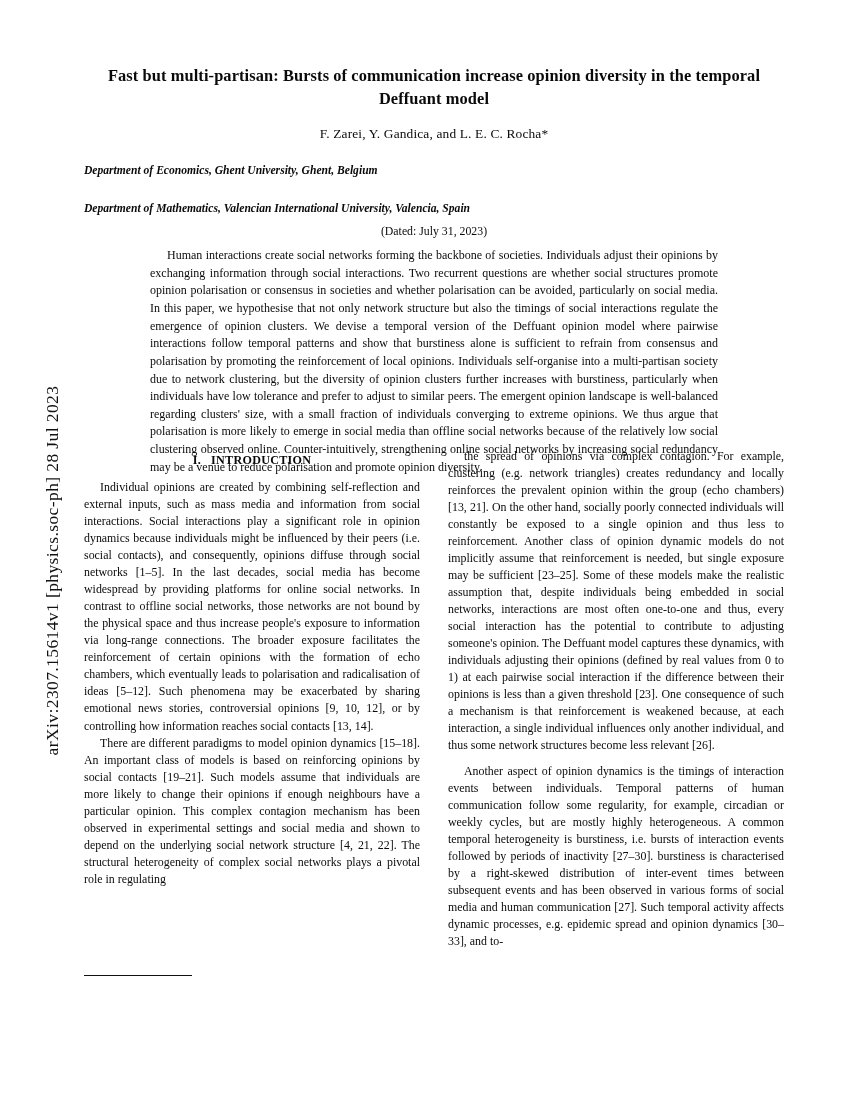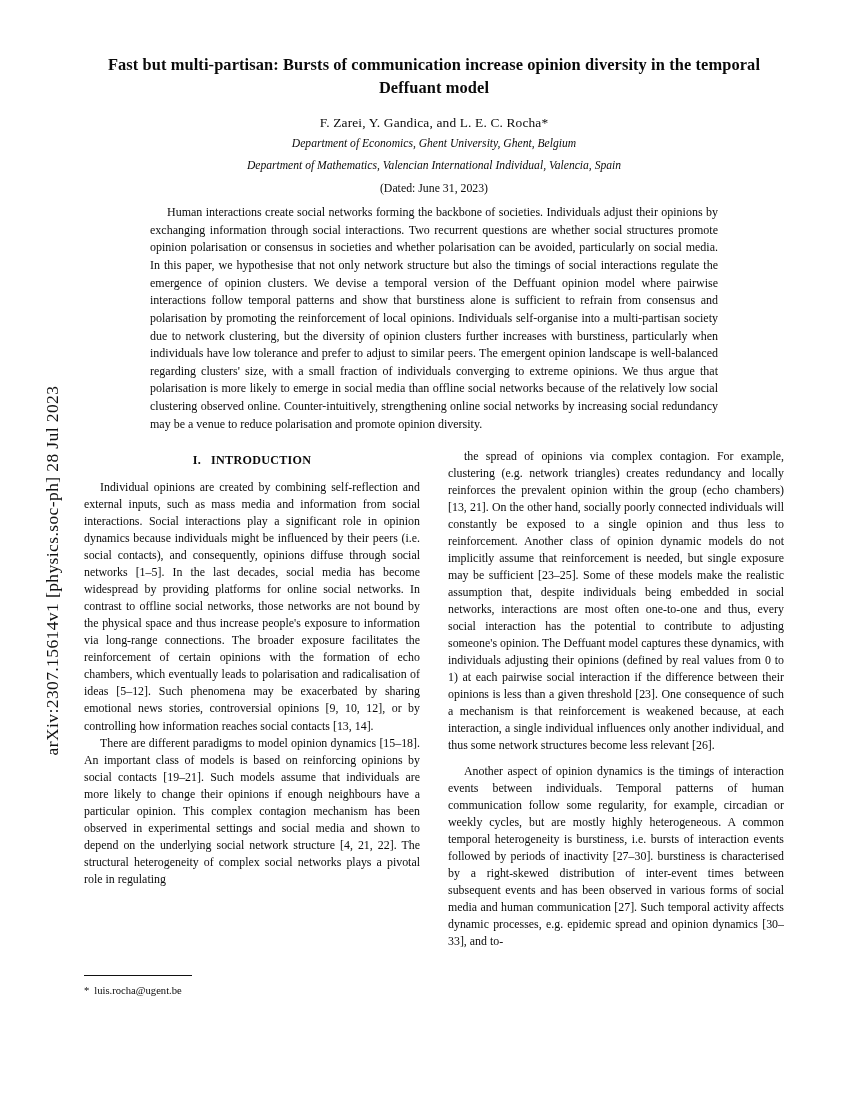--- a/index.html
+++ b/index.html
@@ -35,46 +35,46 @@
     font-size: 17.5px;
     letter-spacing: 0.4px;
     color: #111;
     text-align: center;
     white-space: nowrap;
   }
 
   .content {
     position: absolute;
     left: 84px;
-    top: 54px;
+    top: 65px;
     width: 700px;
   }
 
   .title {
     font-size: 16.4px;
     font-weight: bold;
     text-align: center;
     line-height: 1.38;
     margin: 0 22px;
     letter-spacing: 0.1px;
   }
 
   .authors {
     text-align: center;
     font-size: 13.4px;
     margin-top: 16px;
     letter-spacing: 0.15px;
   }
 
   .affil {
-    text-align: center;
     font-size: 11.6px;
     font-style: italic;
     line-height: 1.46;
-    margin-top: 5px;
+    margin-top: 21px;
+    font-weight: bold;
   }
 
   .date {
     text-align: center;
     font-size: 11.8px;
     margin-top: 6px;
   }
 
   .abstract {
     margin: 8px 66px 0 66px;
@@ -151,39 +151,36 @@
 <body>
 
 <div class="page">
 
   <div class="arxiv-stamp">arXiv:2307.15614v1  [physics.soc-ph]  28 Jul 2023</div>
 
   <div class="content">
     <div class="title">Fast but multi-partisan: Bursts of communication increase opinion diversity in the temporal Deffuant model</div>
     <div class="authors">F. Zarei, Y. Gandica, and L. E. C. Rocha*</div>
     <div class="affil">Department of Economics, Ghent University, Ghent, Belgium</div>
-    <div class="affil">Department of Mathematics, Valencian International Individual, Valencia, Spain</div>
-    <div class="date">(Dated: June 31, 2023)</div>
+    <div class="affil">Department of Mathematics, Valencian International University, Valencia, Spain</div>
+    <div class="date">(Dated: July 31, 2023)</div>
     <div class="abstract">Human interactions create social networks forming the backbone of societies. Individuals adjust their opinions by exchanging information through social interactions. Two recurrent questions are whether social structures promote opinion polarisation or consensus in societies and whether polarisation can be avoided, particularly on social media. In this paper, we hypothesise that not only network structure but also the timings of social interactions regulate the emergence of opinion clusters. We devise a temporal version of the Deffuant opinion model where pairwise interactions follow temporal patterns and show that burstiness alone is sufficient to refrain from consensus and polarisation by promoting the reinforcement of local opinions. Individuals self-organise into a multi-partisan society due to network clustering, but the diversity of opinion clusters further increases with burstiness, particularly when individuals have low tolerance and prefer to adjust to similar peers. The emergent opinion landscape is well-balanced regarding clusters' size, with a small fraction of individuals converging to extreme opinions. We thus argue that polarisation is more likely to emerge in social media than offline social networks because of the relatively low social clustering observed online. Counter-intuitively, strengthening online social networks by increasing social redundancy may be a venue to reduce polarisation and promote opinion diversity.</div>
   </div>
 
   <div class="columns">
     <div class="col">
       <div class="sec-head">
         <span class="num">I.</span><span>INTRODUCTION</span>
       </div>
       <p class="first">Individual opinions are created by combining self-reflection and external inputs, such as mass media and information from social interactions. Social interactions play a significant role in opinion dynamics because individuals might be influenced by their peers (i.e. social contacts), and consequently, opinions diffuse through social networks [1–5]. In the last decades, social media has become widespread by providing platforms for online social networks. In contrast to offline social networks, those networks are not bound by the physical space and thus increase people's exposure to information via long-range connections. The broader exposure facilitates the reinforcement of certain opinions with the formation of echo chambers, which eventually leads to polarisation and radicalisation of ideas [5–12]. Such phenomena may be exacerbated by sharing emotional news stories, controversial opinions [9, 10, 12], or by controlling how information reaches social contacts [13, 14].</p>
       <p>There are different paradigms to model opinion dynamics [15–18]. An important class of models is based on reinforcing opinions by social contacts [19–21]. Such models assume that individuals are more likely to change their opinions if enough neighbours have a particular opinion. This complex contagion mechanism has been observed in experimental settings and social media and shown to depend on the underlying social network structure [4, 21, 22]. The structural heterogeneity of complex social networks plays a pivotal role in regulating</p>
     </div>
     <div class="col">
       <p>the spread of opinions via complex contagion. For example, clustering (e.g. network triangles) creates redundancy and locally reinforces the prevalent opinion within the group (echo chambers) [13, 21]. On the other hand, socially poorly connected individuals will constantly be exposed to a single opinion and thus less to reinforcement. Another class of opinion dynamic models do not implicitly assume that reinforcement is needed, but single exposure may be sufficient [23–25]. Some of these models make the realistic assumption that, despite individuals being embedded in social networks, interactions are most often one-to-one and thus, every social interaction has the potential to contribute to adjusting someone's opinion. The Deffuant model captures these dynamics, with individuals adjusting their opinions (defined by real values from 0 to 1) at each pairwise social interaction if the difference between their opinions is less than a given threshold [23]. One consequence of such a mechanism is that reinforcement is weakened because, at each interaction, a single individual influences only another individual, and thus some network structures become less relevant [26].</p>
       <p class="spaced">Another aspect of opinion dynamics is the timings of interaction events between individuals. Temporal patterns of human communication follow some regularity, for example, circadian or weekly cycles, but are mostly highly heterogeneous. A common temporal heterogeneity is burstiness, i.e. bursts of interaction events followed by periods of inactivity [27–30]. burstiness is characterised by a right-skewed distribution of inter-event times between subsequent events and has been observed in various forms of social media and human communication [27]. Such temporal activity affects dynamic processes, e.g. epidemic spread and opinion dynamics [30–33], and to-</p>
     </div>
   </div>
 
   <div class="footnote-wrap">
     <div class="footnote-rule"></div>
-    <div class="footnote">
-      <span class="star">*</span><span>luis.rocha@ugent.be</span>
-    </div>
   </div>
 
 </div>
 
 </body></html>

